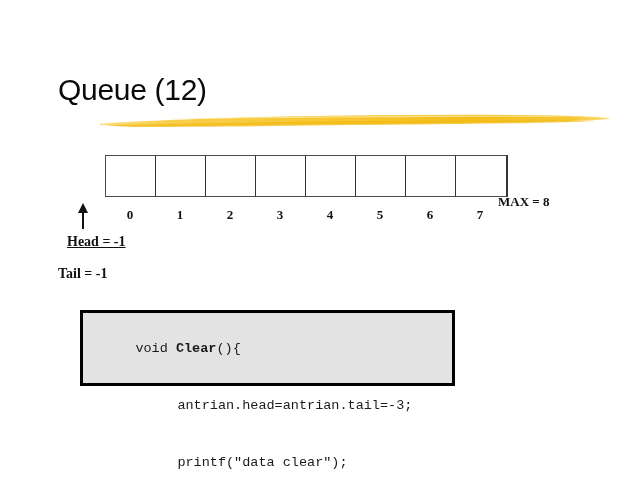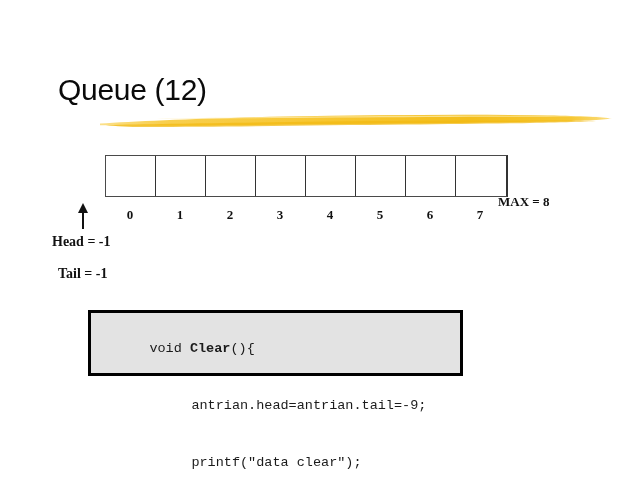--- a/index.html
+++ b/index.html
@@ -97,34 +97,34 @@
 
   
   .pointer-text {
     position: absolute;
     font-family: "Liberation Serif", serif;
     font-weight: bold;
     font-size: 14px;
     color: #111111;
     white-space: nowrap;
   }
-  .head-text { left: 52px; top: 234px; }
+  .head-text { left: 67px; top: 234px; text-decoration: underline; }
   .tail-text { left: 58px; top: 266px; }
 
   
   .code-box {
     position: absolute;
-    left: 88px;
+    left: 80px;
     top: 310px;
     width: 375px;
-    height: 66px;
+    height: 76px;
     background: #e3e3e3;
     border: 3px solid #000000;
     box-sizing: border-box;
-    padding: 7px 0 0 26px;
+    padding: 7px 0 0 20px;
   }
   .code-line {
     font-family: "Liberation Mono", "DejaVu Sans Mono", monospace;
     font-size: 13.5px;
     line-height: 19px;
     color: #1b1b1b;
     white-space: pre;
   }
   .code-line .kw-bold { font-weight: bold; }
   .code-indent { padding-left: 42px; }
@@ -189,21 +189,21 @@
 </div>
 
 <div class="pointer-text head-text">Head = -1</div>
 <div class="pointer-text tail-text">Tail = -1</div>
 
 <div class="code-box">
   <div class="code-line">
     <span>void </span><span class="kw-bold">Clear</span><span>(){</span>
   </div>
   <div class="code-line code-indent">
-    <span>antrian.head=antrian.tail=-9;</span>
+    <span>antrian.head=antrian.tail=-3;</span>
   </div>
   <div class="code-line code-indent">
     <span>printf("data clear");</span>
   </div>
   <div class="code-line">
     
   </div>
 </div>
 
 </body></html>

